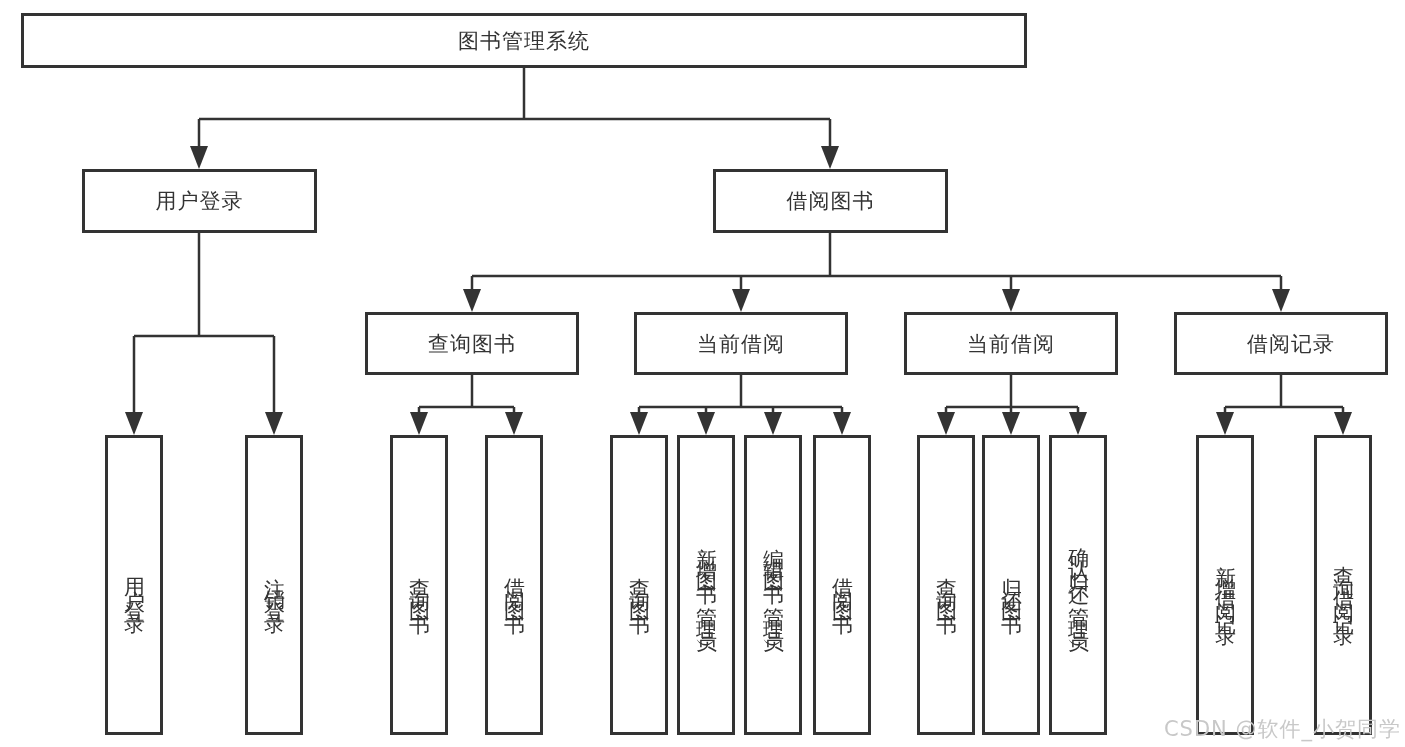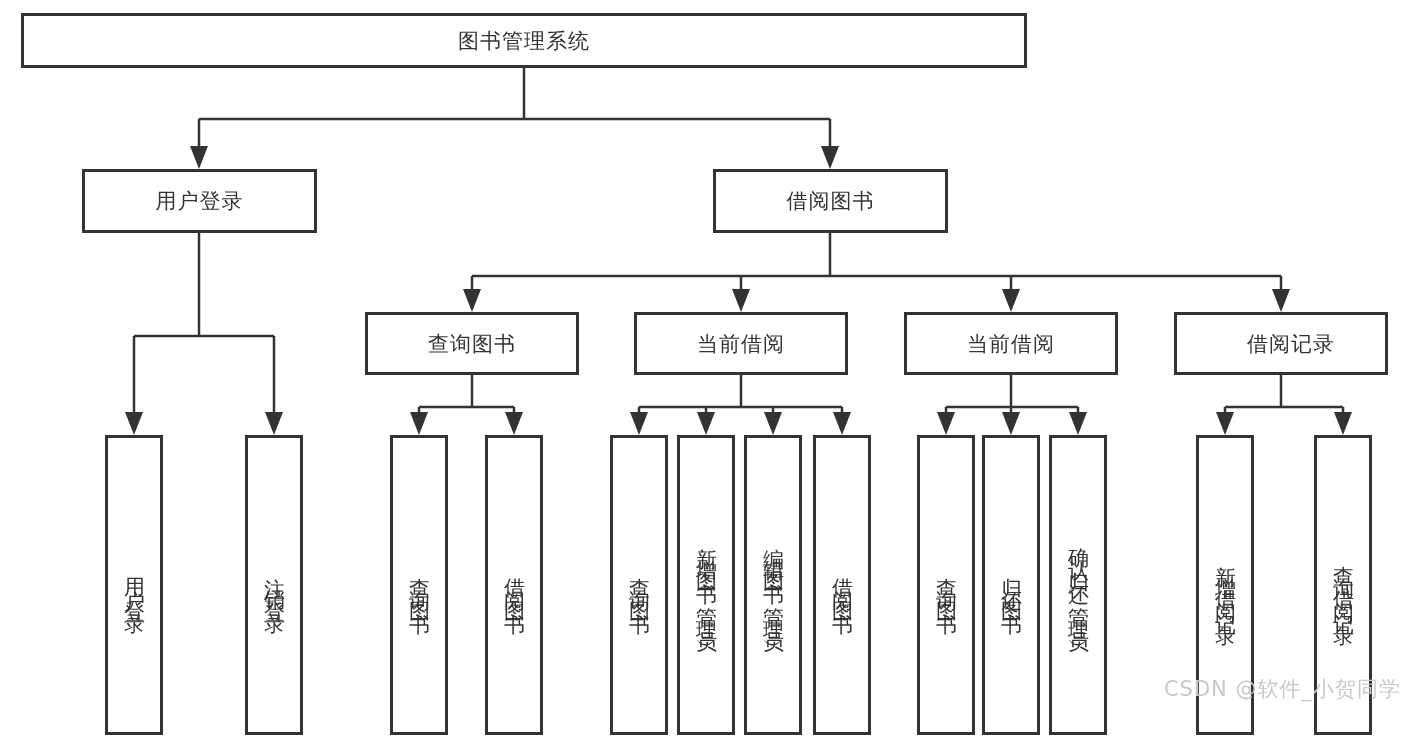--- a/index.html
+++ b/index.html
@@ -62,21 +62,21 @@
   .lf-7  { left: 744px; }
   .lf-8  { left: 813px; }
   .lf-9  { left: 917px; }
   .lf-10 { left: 982px; }
   .lf-11 { left: 1049px; }
   .lf-12 { left: 1196px; }
   .lf-13 { left: 1314px; }
   #watermark {
     position: absolute;
     right: 4px;
-    top: 675px;
+    top: 715px;
     font-size: 21px;
     color: #c8c8c8;
     letter-spacing: 1px;
     white-space: nowrap;
   }
 </style>
 </head>
 <body>
 
 <div id="canvas">

